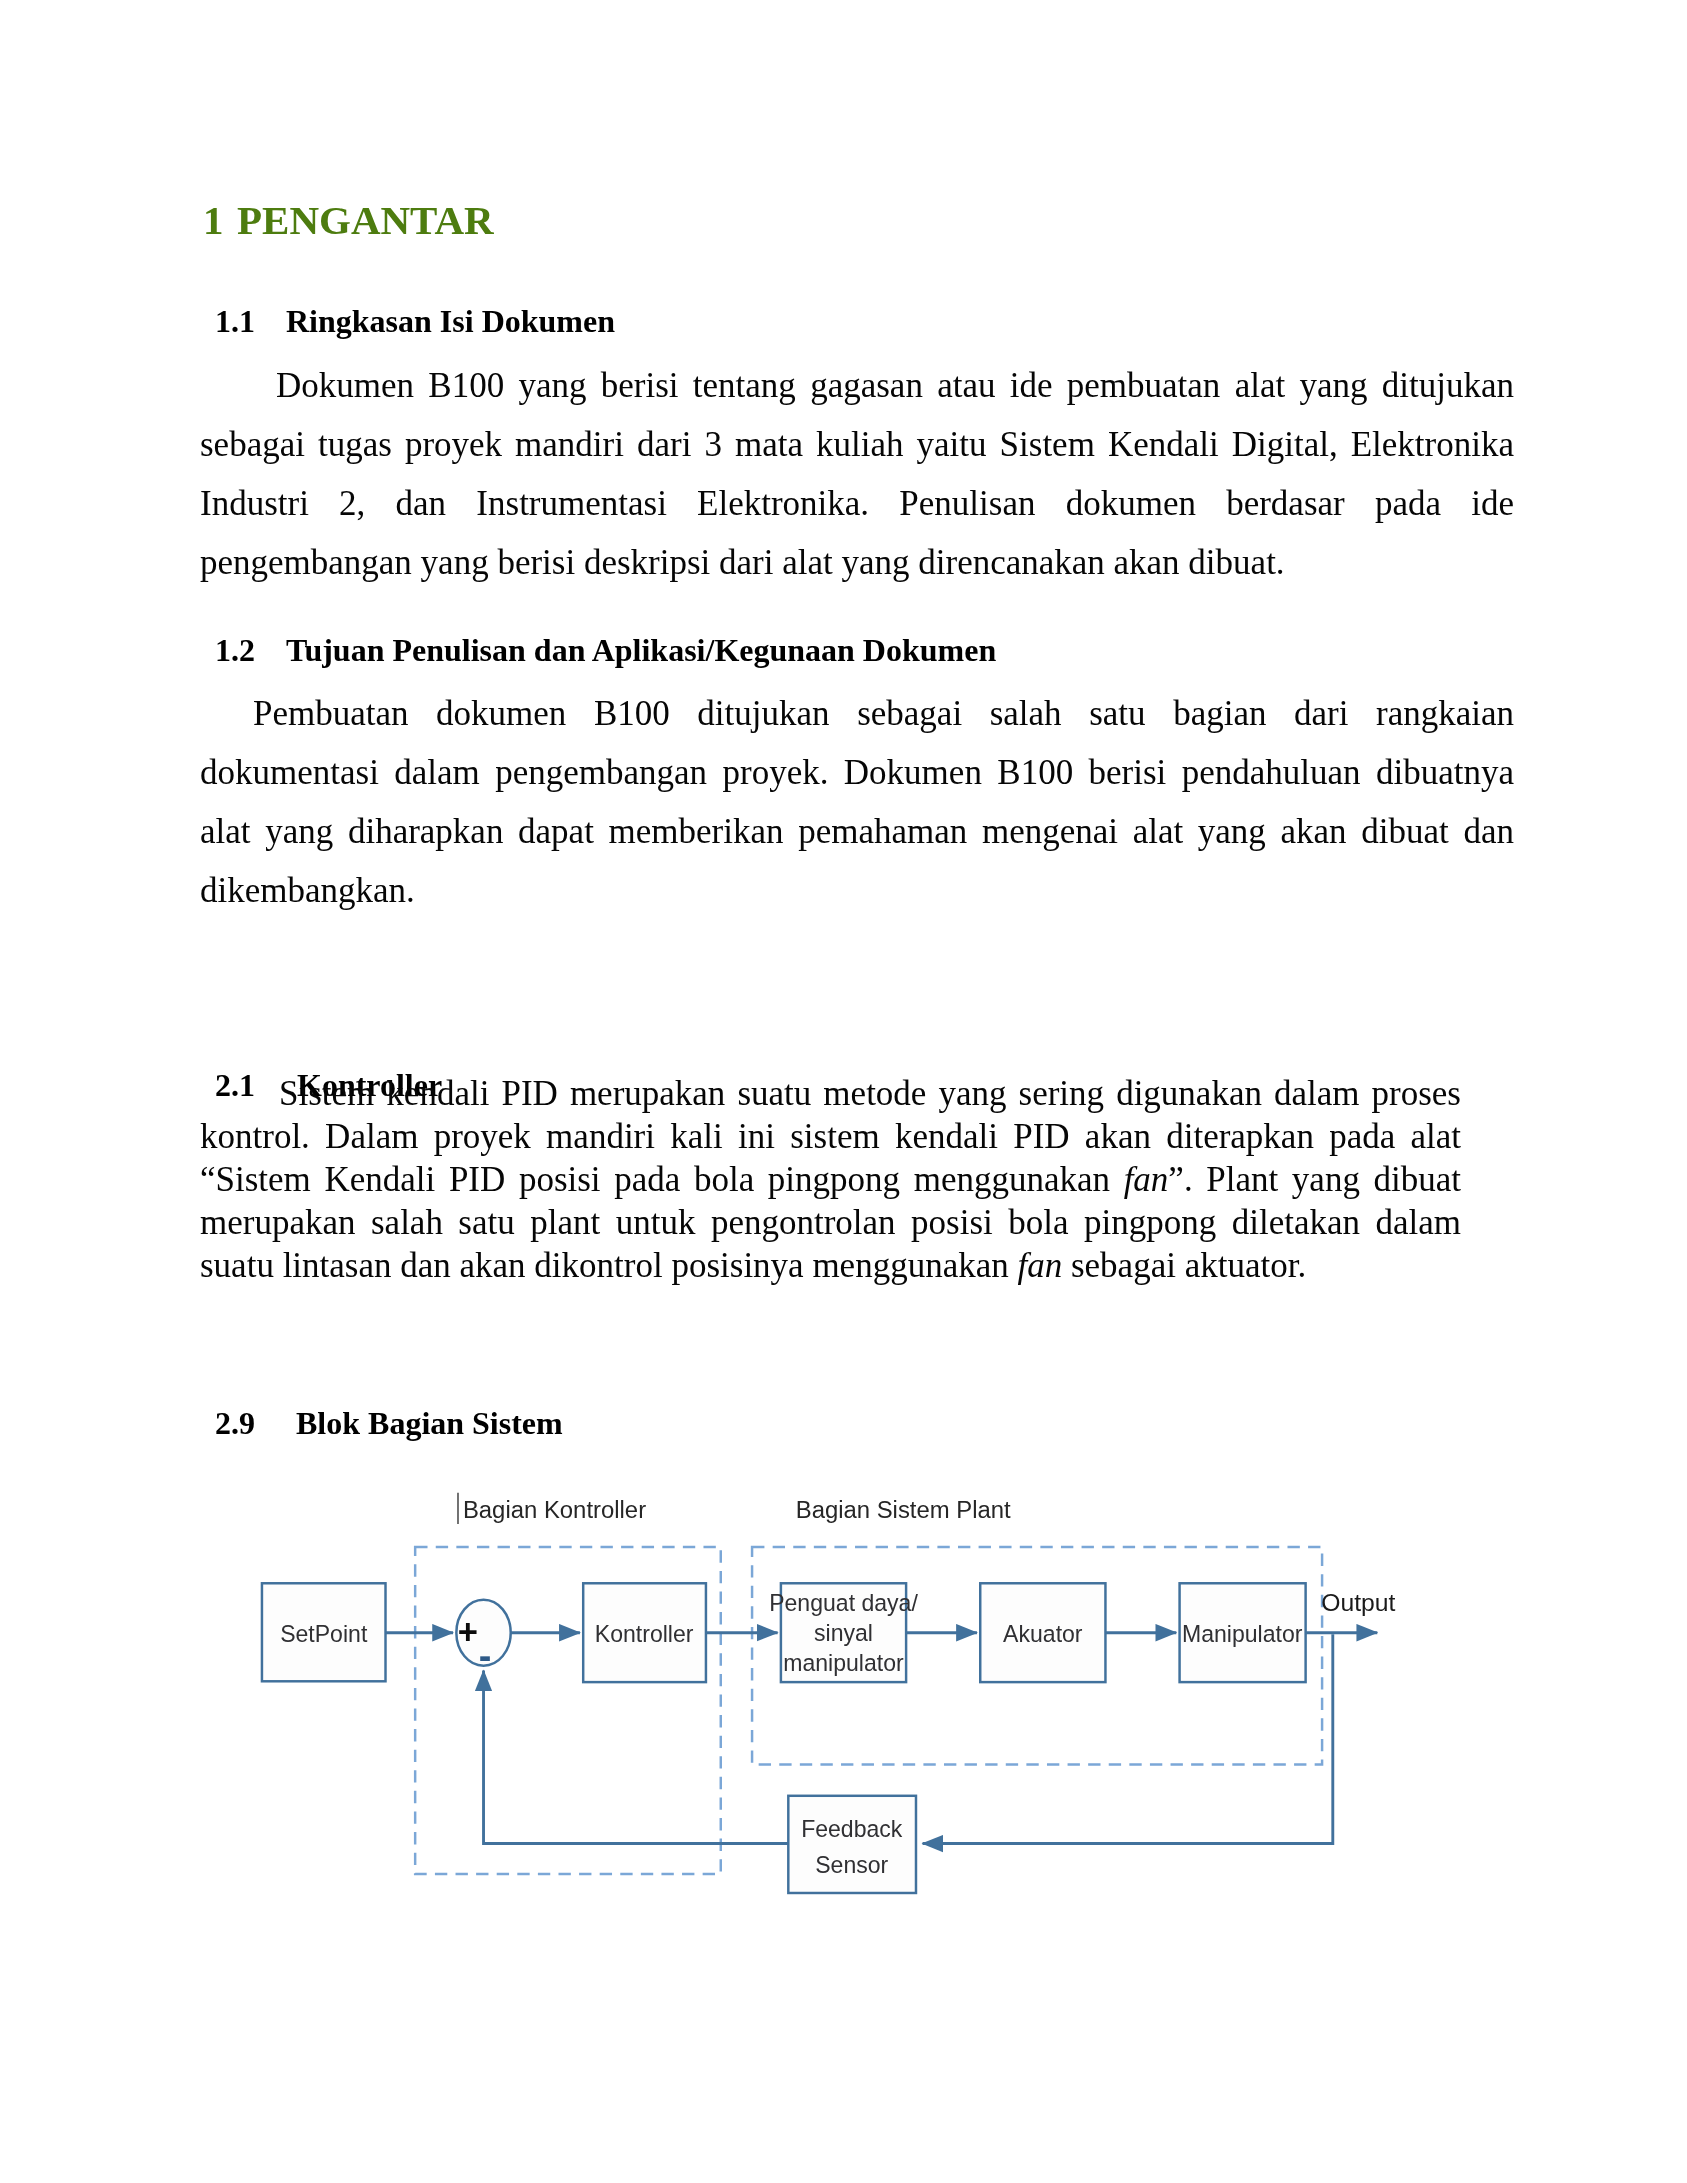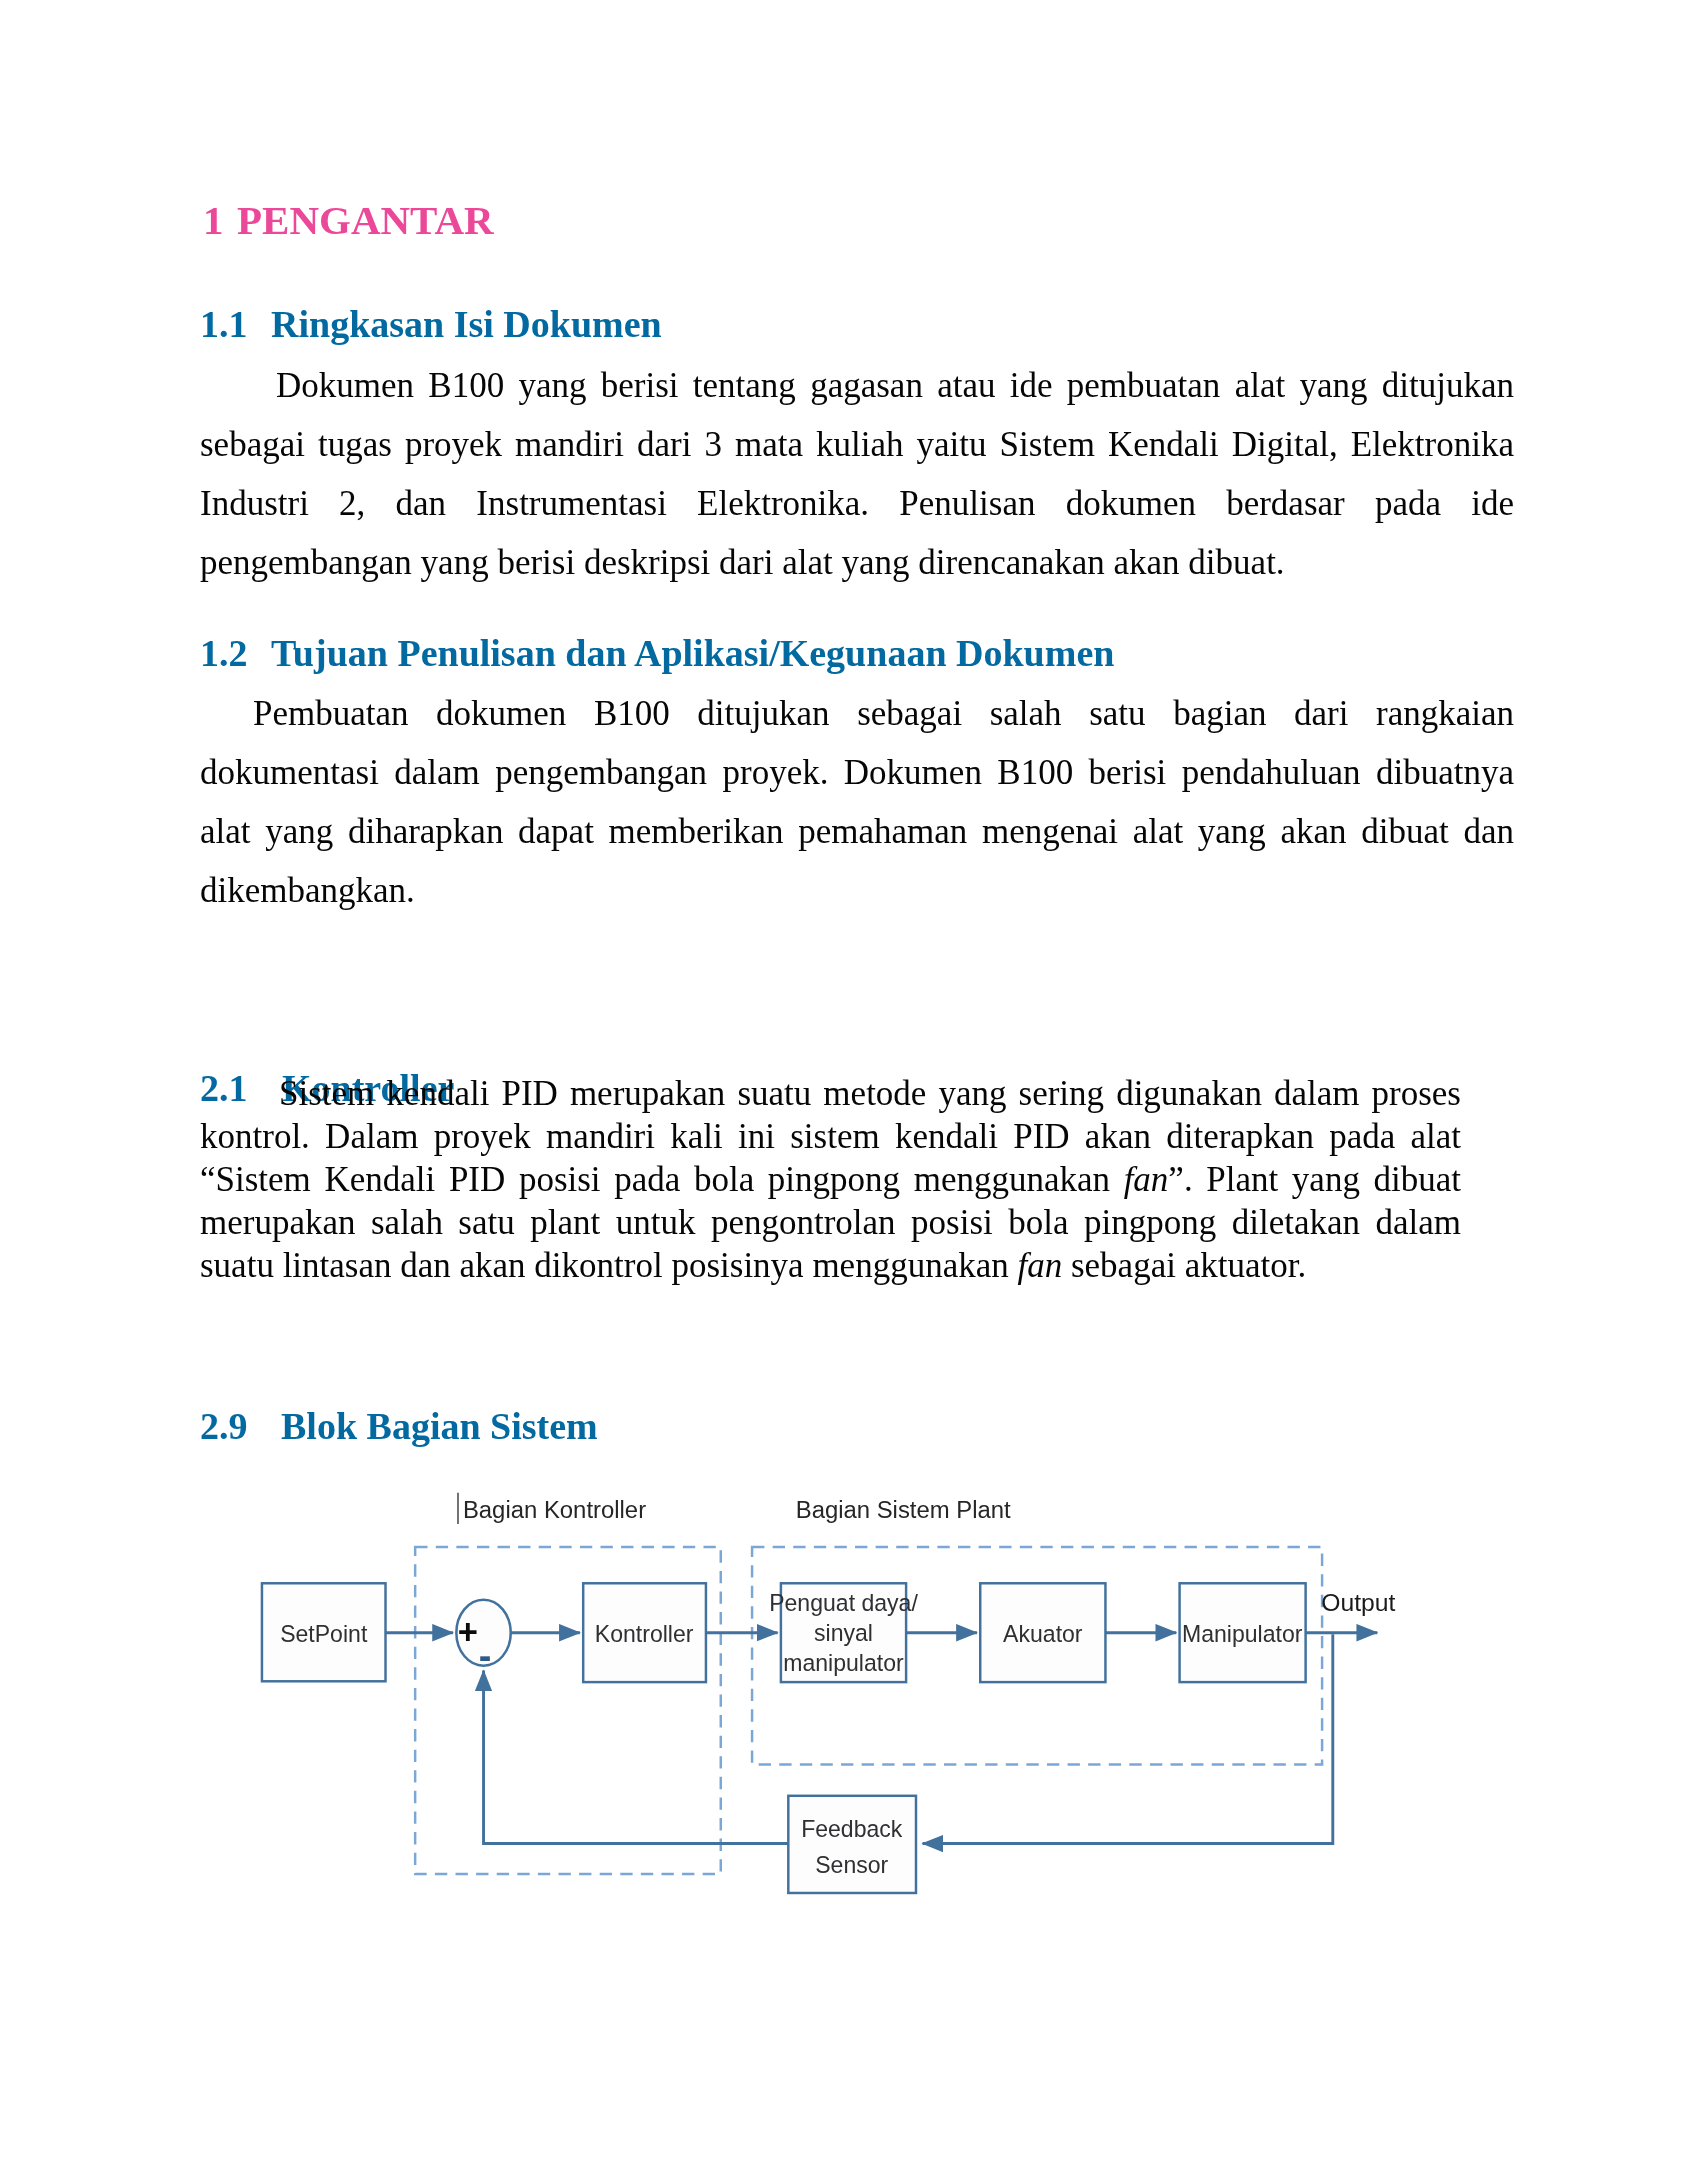--- a/index.html
+++ b/index.html
@@ -1,19 +1,19 @@
 <!DOCTYPE html>
 <html style="font-size:13px"><head>
 <meta charset="utf-8">
 <style>
   html,body{margin:0;padding:0;background:#e8e8e8;}
   .page{position:relative;width:1687px;height:2183px;background:#ffffff;
         font-family:"Liberation Serif",serif;color:#0a0a0a;overflow:hidden;}
-  .h1{position:absolute;left:203px;font-weight:bold;font-size:41px;line-height:1;white-space:nowrap;color:#ec4899;}
-  .h2{position:absolute;left:200px;font-weight:bold;font-size:38px;line-height:1;white-space:nowrap;color:#0369a1;}
+  .h1{position:absolute;left:203px;font-weight:bold;font-size:41px;line-height:1;white-space:nowrap;color:#4d7c0f;}
+  .h2{position:absolute;left:215px;font-weight:bold;font-size:32px;line-height:1;white-space:nowrap;color:#000000;}
   .num{display:inline-block;}
   #h1-1{top:200px}   #h1-1 .num{width:34px;}
   #h2-11{top:305px}  #h2-11 .num{width:71px;}
   #h2-12{top:634px}  #h2-12 .num{width:71px;font-family:Liberation Serif, serif;}
   #h1-2{top:970px}  #h1-2 .num{width:63px;}
   #h2-21{top:1069px} #h2-21 .num{width:82px;}
   #h2-22{top:1407px} #h2-22 .num{width:81px;}
   .para{position:absolute;left:200px;width:1314px;font-size:35px;line-height:59px;
         text-align:justify;color:#060606;}
   #p-11{top:356px;text-indent:76px;}

